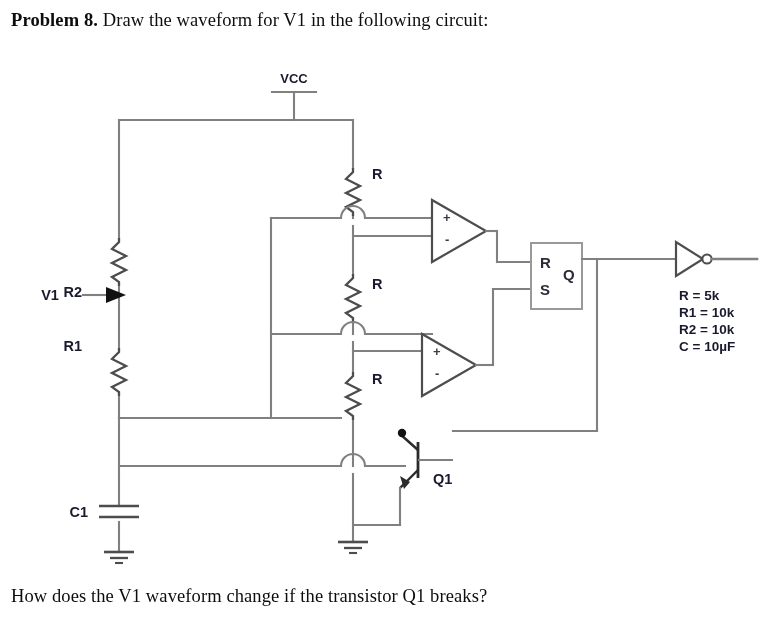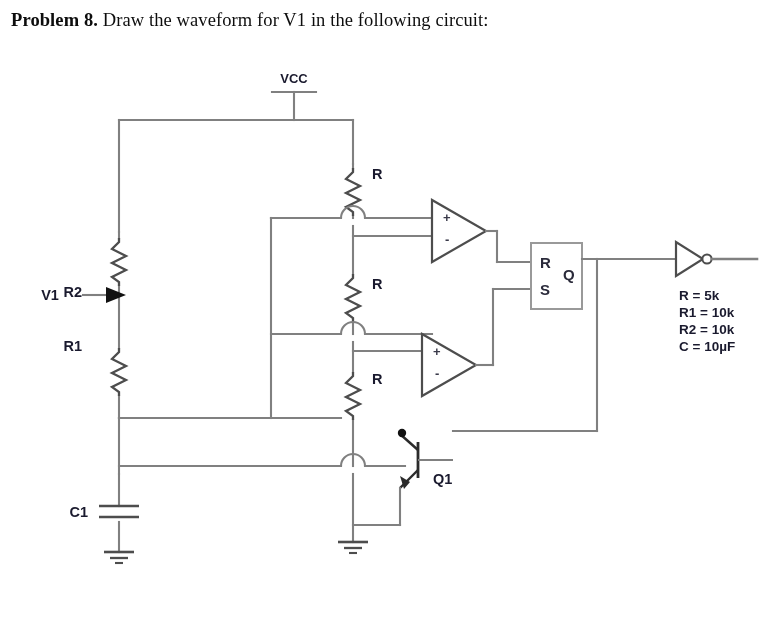--- a/index.html
+++ b/index.html
@@ -275,14 +275,15 @@
       <g>
         <text class="legend-txt" x="679" y="254">R = 5k</text>
         <text class="legend-txt" x="679" y="271">R1 = 10k</text>
         <text class="legend-txt" x="679" y="288">R2 = 10k</text>
         <text class="legend-txt" x="679" y="305">C = 10µF</text>
       </g>
 
     </svg>
   </div>
 
+  <div class="prose" id="followup-question">How does the V1 waveform change if the transistor Q1 breaks?</div>
 
 </div>
 
 </body></html>

